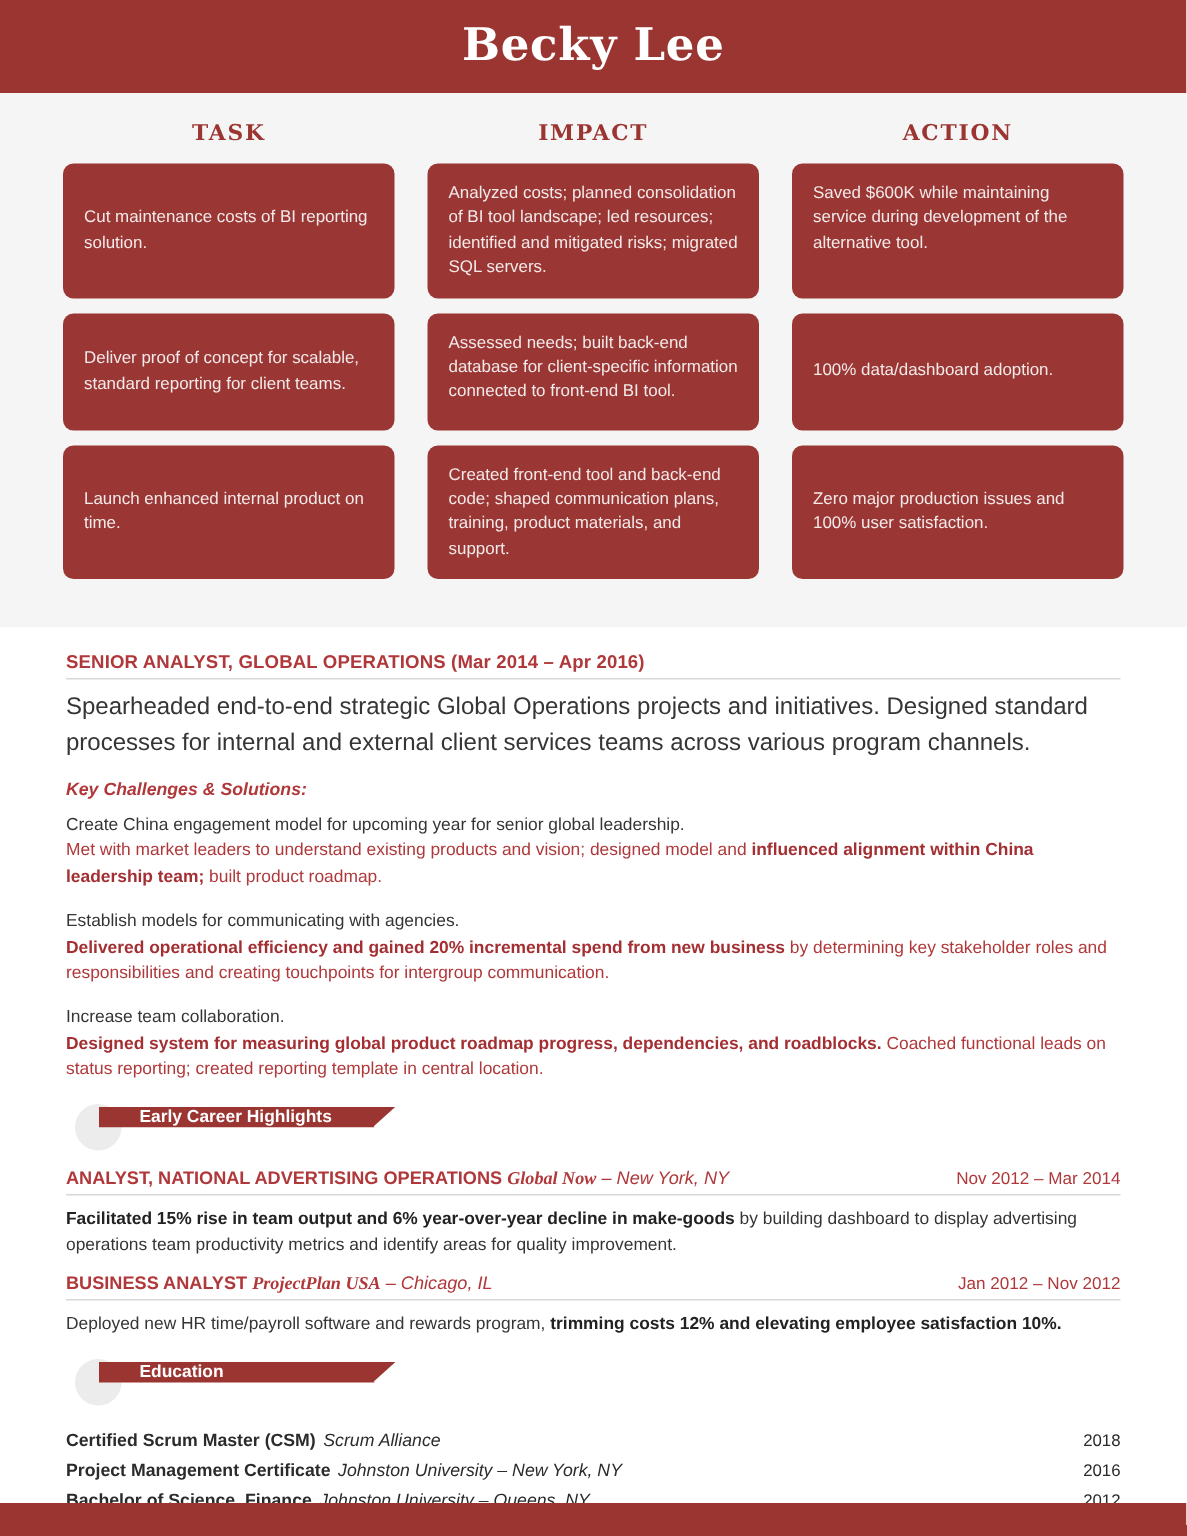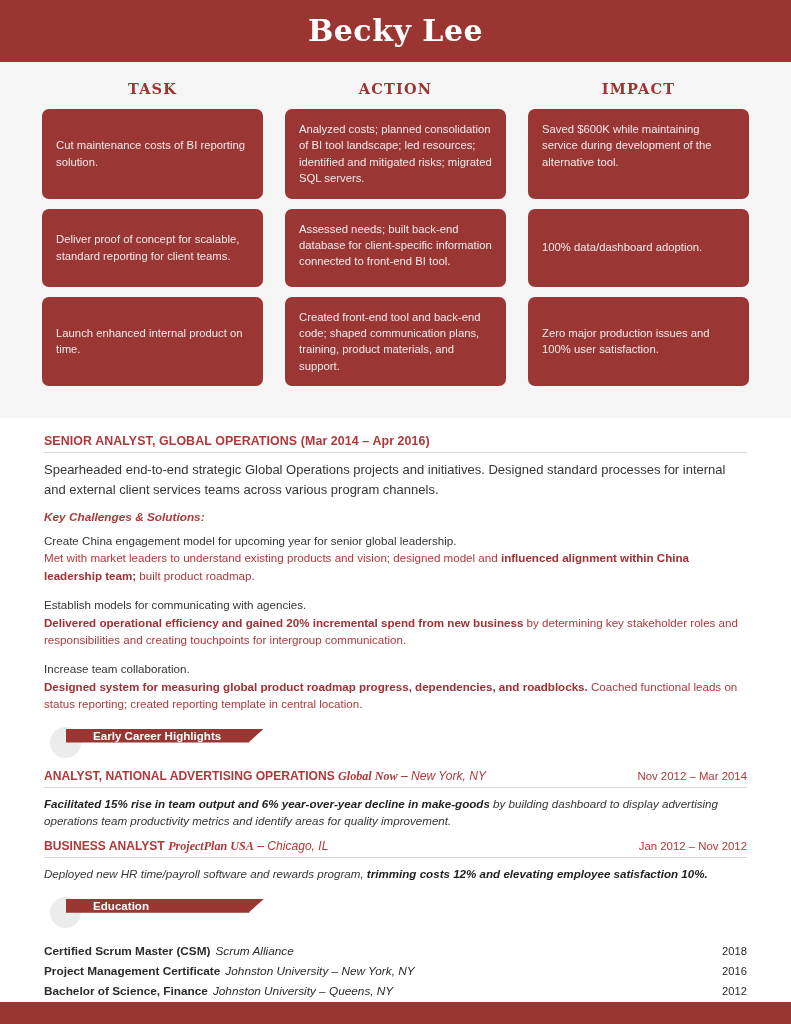--- a/index.html
+++ b/index.html
@@ -97,21 +97,21 @@
     font-weight: bold;
     font-size: 12.4px;
     letter-spacing: 0.1px;
     padding-bottom: 4px;
   }
   .rule {
     border-bottom: 1px solid #d8d8d8;
     margin-bottom: 7px;
   }
   .para {
-    font-size: 13px;
+    font-size: 16px;
     line-height: 1.5;
     color: #353535;
     margin: 0 0 11px 0;
   }
   .subhead {
     color: #B0383A;
     font-weight: bold;
     font-style: italic;
     font-size: 11.8px;
     margin: 0 0 8px 0;
@@ -197,21 +197,20 @@
     font-weight: normal;
     font-size: 11.4px;
     white-space: nowrap;
     padding-left: 14px;
   }
   .entry-body {
     font-size: 11.6px;
     line-height: 1.5;
     color: #353535;
     margin: 0 0 10px 0;
-    font-style: italic;
   }
   .entry-body b { font-weight: bold; color: #222222; }
 
   
   .edu-list { margin-top: 10px; }
   .edu-row {
     display: flex;
     justify-content: space-between;
     align-items: baseline;
     font-size: 11.8px;
@@ -245,22 +244,22 @@
 
 <div class="page">
 
   <div class="header">
     <div class="header-name">Becky Lee</div>
   </div>
 
   <div class="star-band">
     <div class="star-headers">
       <div>TASK</div>
+      <div>IMPACT</div>
       <div>ACTION</div>
-      <div>IMPACT</div>
     </div>
 
     <div class="star-row">
       <div class="star-cell">
           <p>Cut maintenance costs of BI reporting solution.</p>
         </div>
       <div class="star-cell topalign">
           <p>Analyzed costs; planned consolidation of BI tool landscape; led resources; identified and mitigated risks; migrated SQL servers.</p>
         </div>
       <div class="star-cell topalign">

